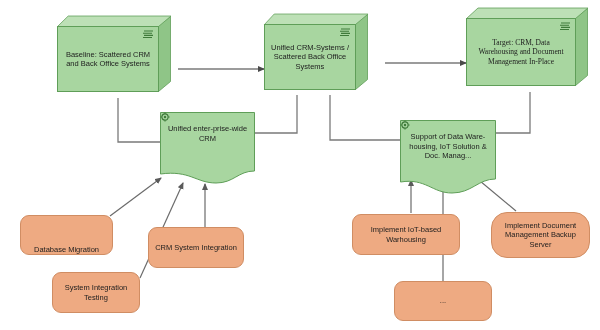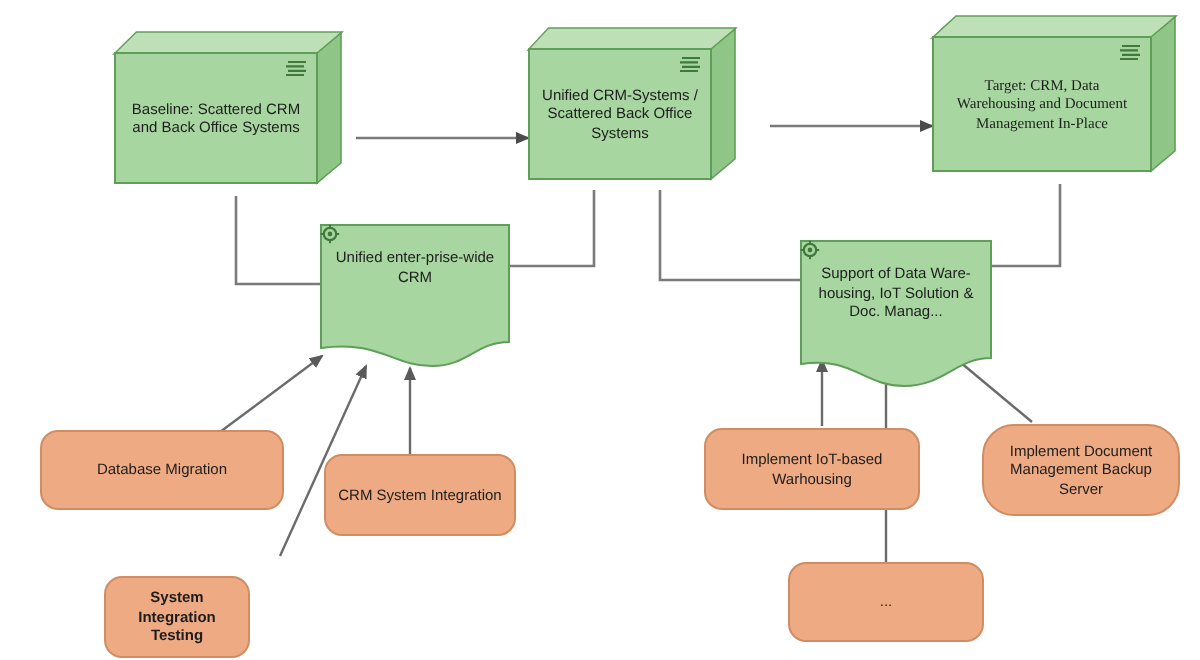--- a/index.html
+++ b/index.html
@@ -218,29 +218,29 @@
       <path d="M0.5,0.5 L95.5,0.5 L95.5,59 C78,59 72,73 52,73 C32,73 26,58 0.5,62 z" fill="#a8d6a0" stroke="#5f9e58" stroke-width="1"></path>
     </svg>
     <div class="label">Support of Data Ware-housing, IoT Solution &amp; Doc. Manag...</div>
     <svg class="wavy-icon" viewBox="0 0 10 10">
       <circle cx="5" cy="5" r="3.1" fill="none" stroke="#3f7a3a" stroke-width="1.1"></circle>
       <circle cx="5" cy="5" r="1.2" fill="#3f7a3a"></circle>
       <path d="M5,0.4 L5,1.9 M5,8.1 L5,9.6 M0.4,5 L1.9,5 M8.1,5 L9.6,5" stroke="#3f7a3a" stroke-width="1"></path>
     </svg>
   </div>
 
-  <div class="work" style="left:20px; top:215px; width:122px; height:40px;">
+  <div class="work" style="left:20px; top:215px; width:93px; height:40px;align-items:flex-end;">
     <span class="label">Database Migration</span>
   </div>
 
-  <div class="work" style="left:162px; top:227px; width:96px; height:41px;">
+  <div class="work" style="left:148px; top:227px; width:96px; height:41px;">
     <span class="label">CRM System Integration</span>
   </div>
 
-  <div class="work" style="left:52px; top:288px; width:73px; height:41px;font-weight:bold;">
+  <div class="work" style="left:52px; top:272px; width:88px; height:41px;">
     <span class="label">System Integration Testing</span>
   </div>
 
   <div class="work" style="left:352px; top:214px; width:108px; height:41px;">
     <span class="label">Implement IoT-based Warhousing</span>
   </div>
 
   <div class="work" style="left:491px; top:212px; width:99px; height:46px;border-radius:16px;">
     <span class="label">Implement Document Management Backup Server</span>
   </div>

